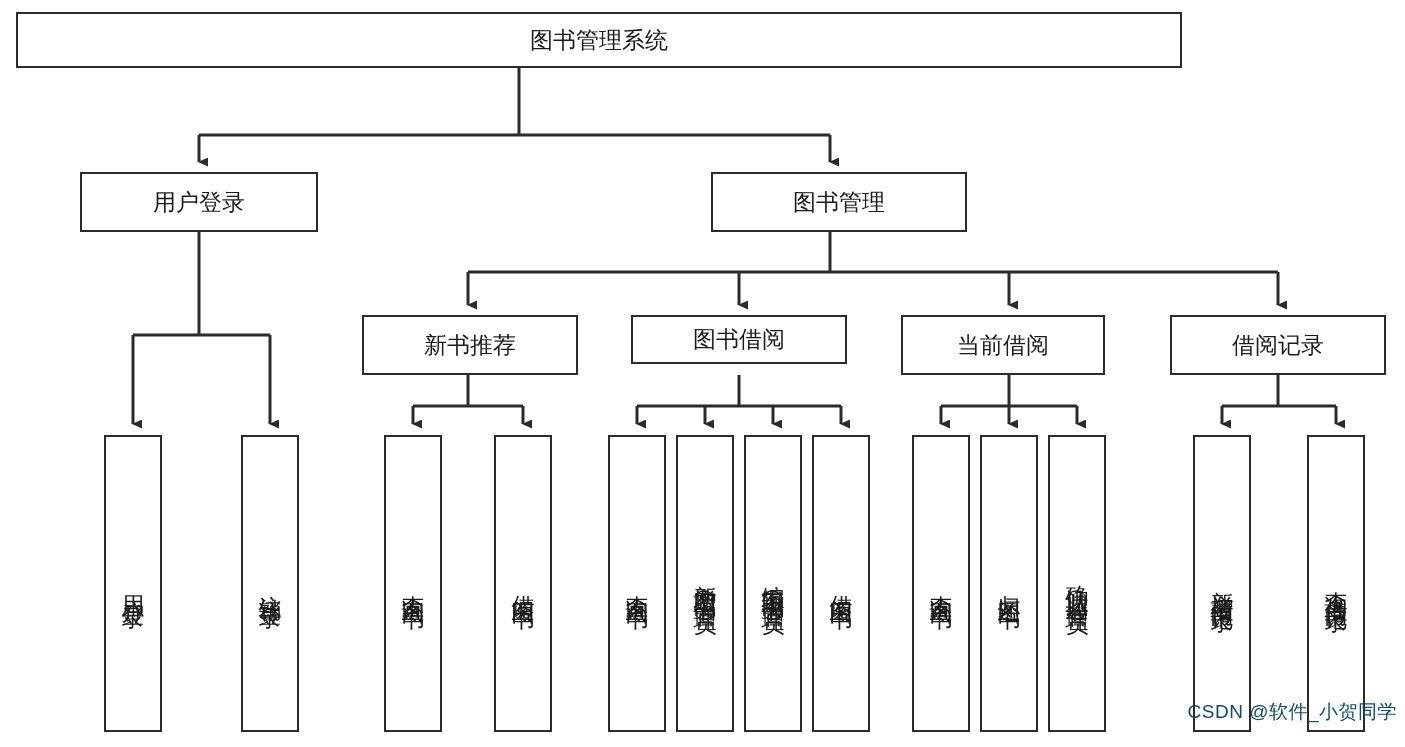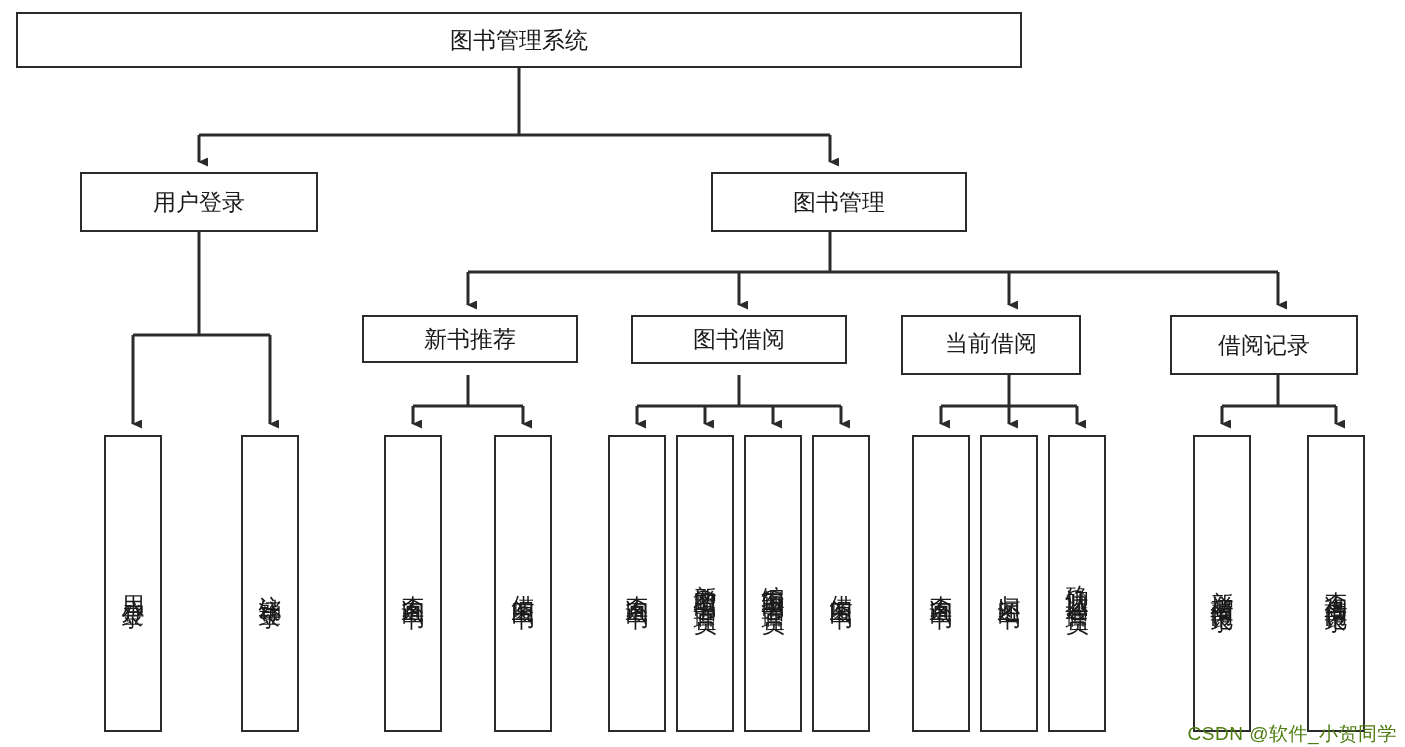--- a/index.html
+++ b/index.html
@@ -57,23 +57,23 @@
   .node.leaf .label {
     writing-mode: vertical-rl;
     text-orientation: upright;
     font-size: 23px;
     letter-spacing: 4px;
     line-height: 1;
   }
   #watermark {
     position: absolute;
     right: 8px;
-    bottom: 0;
+    bottom: 22px;
     font-size: 19px;
-    color: #4d7c0f;
+    color: #0c4a6e;
     letter-spacing: 0.5px;
     white-space: nowrap;
   }
 </style>
 </head>
 <body>
 
 <div id="diagram-root">
 
   <svg id="wires" viewBox="0 0 1405 747">
@@ -120,41 +120,41 @@
       <path d="M1077,406 L1077,424" marker-end="url(#arrowhead)"></path>
 
       <path d="M1278,375 L1278,406"></path>
       <path d="M1222,406 L1336,406"></path>
       <path d="M1222,406 L1222,424" marker-end="url(#arrowhead)"></path>
       <path d="M1336,406 L1336,424" marker-end="url(#arrowhead)"></path>
 
     </g>
   </svg>
 
-  <div class="node root" style="left:16px; top:12px; width:1006px; height:56px;">
+  <div class="node root" style="left:16px; top:12px; width:1166px; height:56px;">
     <span class="label">图书管理系统</span>
   </div>
 
   <div class="node horiz" style="left:80px; top:172px; width:238px; height:60px;">
     <span class="label">用户登录</span>
   </div>
   <div class="node horiz" style="left:711px; top:172px; width:256px; height:60px;">
     <span class="label">图书管理</span>
   </div>
 
-  <div class="node horiz" style="left:362px; top:315px; width:216px; height:48px;">
+  <div class="node horiz" style="left:362px; top:315px; width:216px; height:60px;">
     <span class="label">新书推荐</span>
   </div>
   <div class="node horiz" style="left:631px; top:315px; width:216px; height:49px;">
     <span class="label">图书借阅</span>
   </div>
-  <div class="node horiz" style="left:901px; top:315px; width:180px; height:60px;font-family:Liberation Mono, monospace;">
+  <div class="node horiz" style="left:901px; top:315px; width:204px; height:60px;">
     <span class="label">当前借阅</span>
   </div>
-  <div class="node horiz" style="left:1170px; top:315px; width:188px; height:60px;">
+  <div class="node horiz" style="left:1170px; top:315px; width:216px; height:60px;">
     <span class="label">借阅记录</span>
   </div>
 
   <div class="node leaf" style="left:104px; top:435px; width:58px; height:297px;">
     <span class="label">用户登录</span>
   </div>
   <div class="node leaf" style="left:241px; top:435px; width:58px; height:297px;">
     <span class="label">注销登录</span>
   </div>
 

